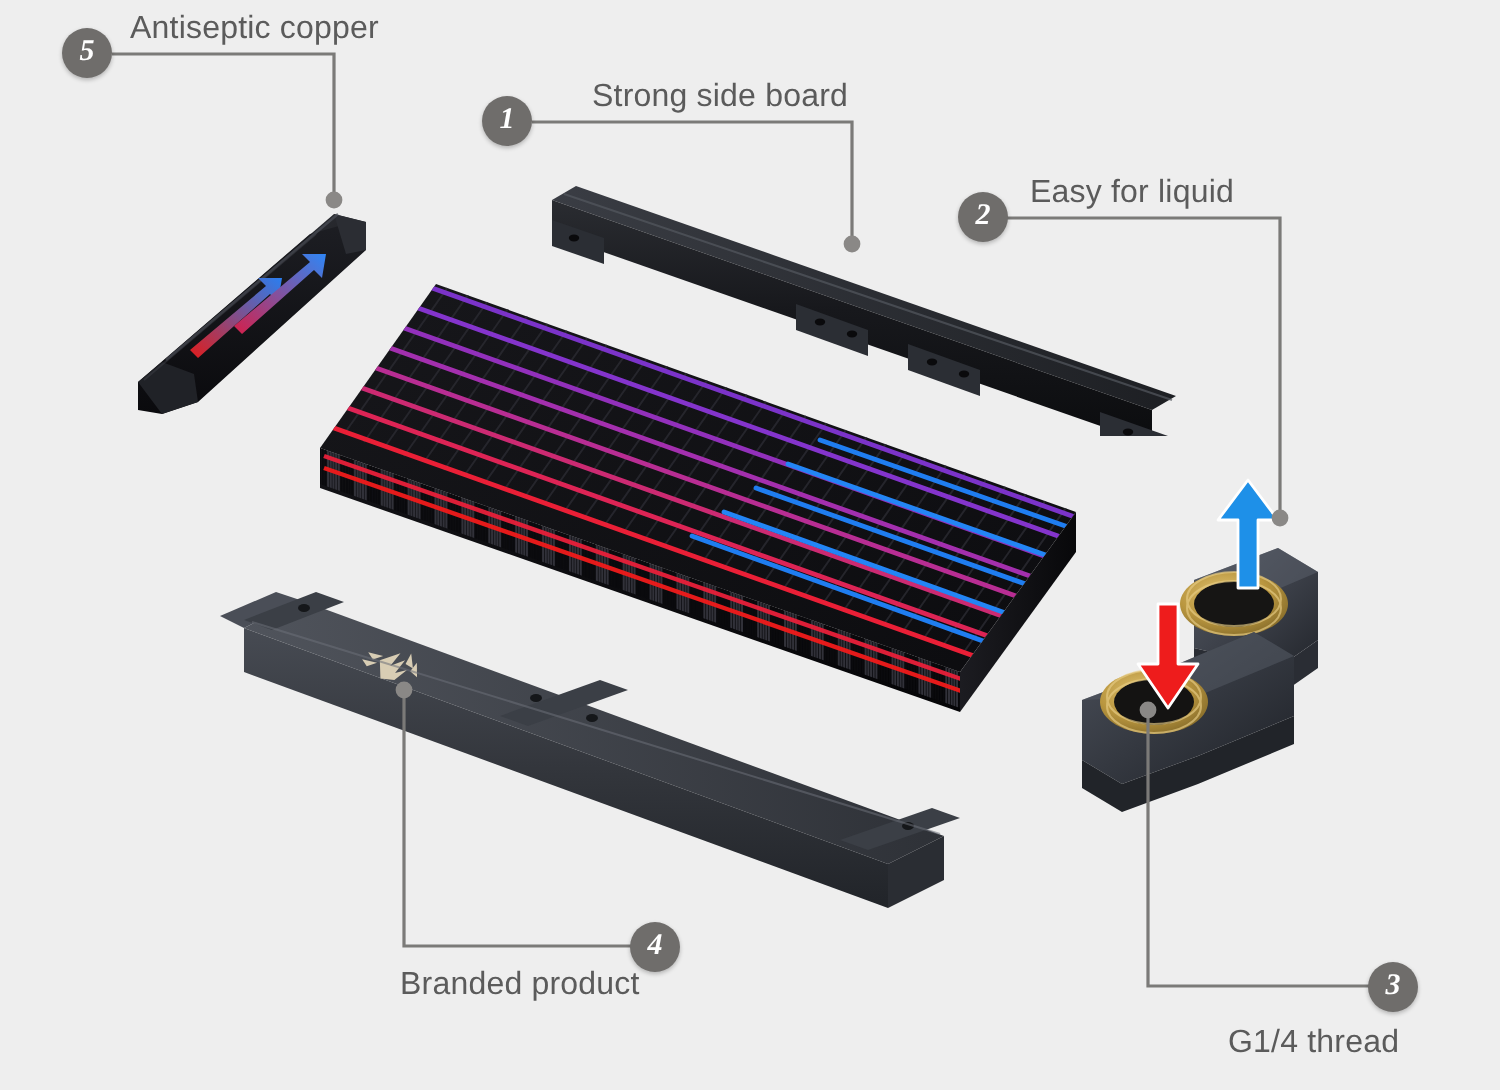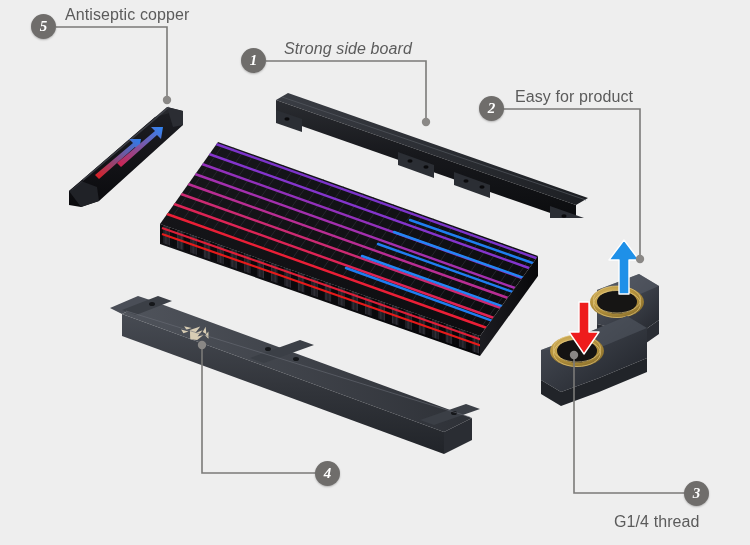--- a/index.html
+++ b/index.html
@@ -586,35 +586,36 @@
     <circle cx="167" cy="100" r="4.2"></circle>
   </svg>
   <div class="badge" style="left:31px;top:14px;">5</div>
   <div class="callout-text" style="left:65px;top:6px;">Antiseptic copper</div>
 
   <svg class="leader" style="left:240px;top:40px;width:230px;height:110px;">
     <path d="M26 21 L186 21 L186 81"></path>
     <circle cx="186" cy="82" r="4.2"></circle>
   </svg>
   <div class="badge" style="left:241px;top:48px;">1</div>
-  <div class="callout-text" style="left:284px;top:40px;font-style:italic;">Strong side board</div>
+  <div class="callout-text" style="left:296px;top:40px;">Strong side board</div>
 
   <svg class="leader" style="left:480px;top:95px;width:190px;height:200px;">
     <path d="M20 14 L160 14 L160 163"></path>
     <circle cx="160" cy="164" r="4.2"></circle>
   </svg>
   <div class="badge" style="left:479px;top:96px;">2</div>
-  <div class="callout-text" style="left:515px;top:88px;">Easy for product</div>
+  <div class="callout-text" style="left:515px;top:88px;">Easy for liquid</div>
 
   <svg class="leader" style="left:560px;top:350px;width:160px;height:160px;">
     <path d="M14 5 L14 143 L130 143"></path>
     <circle cx="14" cy="5" r="4.2"></circle>
   </svg>
   <div class="badge" style="left:684px;top:481px;">3</div>
   <div class="callout-text" style="left:614px;top:513px;">G1/4 thread</div>
 
   <svg class="leader" style="left:190px;top:340px;width:160px;height:145px;">
     <path d="M12 5 L12 133 L132 133"></path>
     <circle cx="12" cy="5" r="4.2"></circle>
   </svg>
   <div class="badge" style="left:315px;top:461px;">4</div>
+  <div class="callout-text" style="left:200px;top:484px;">Branded product</div>
 
 </div>
 
 </body></html>

